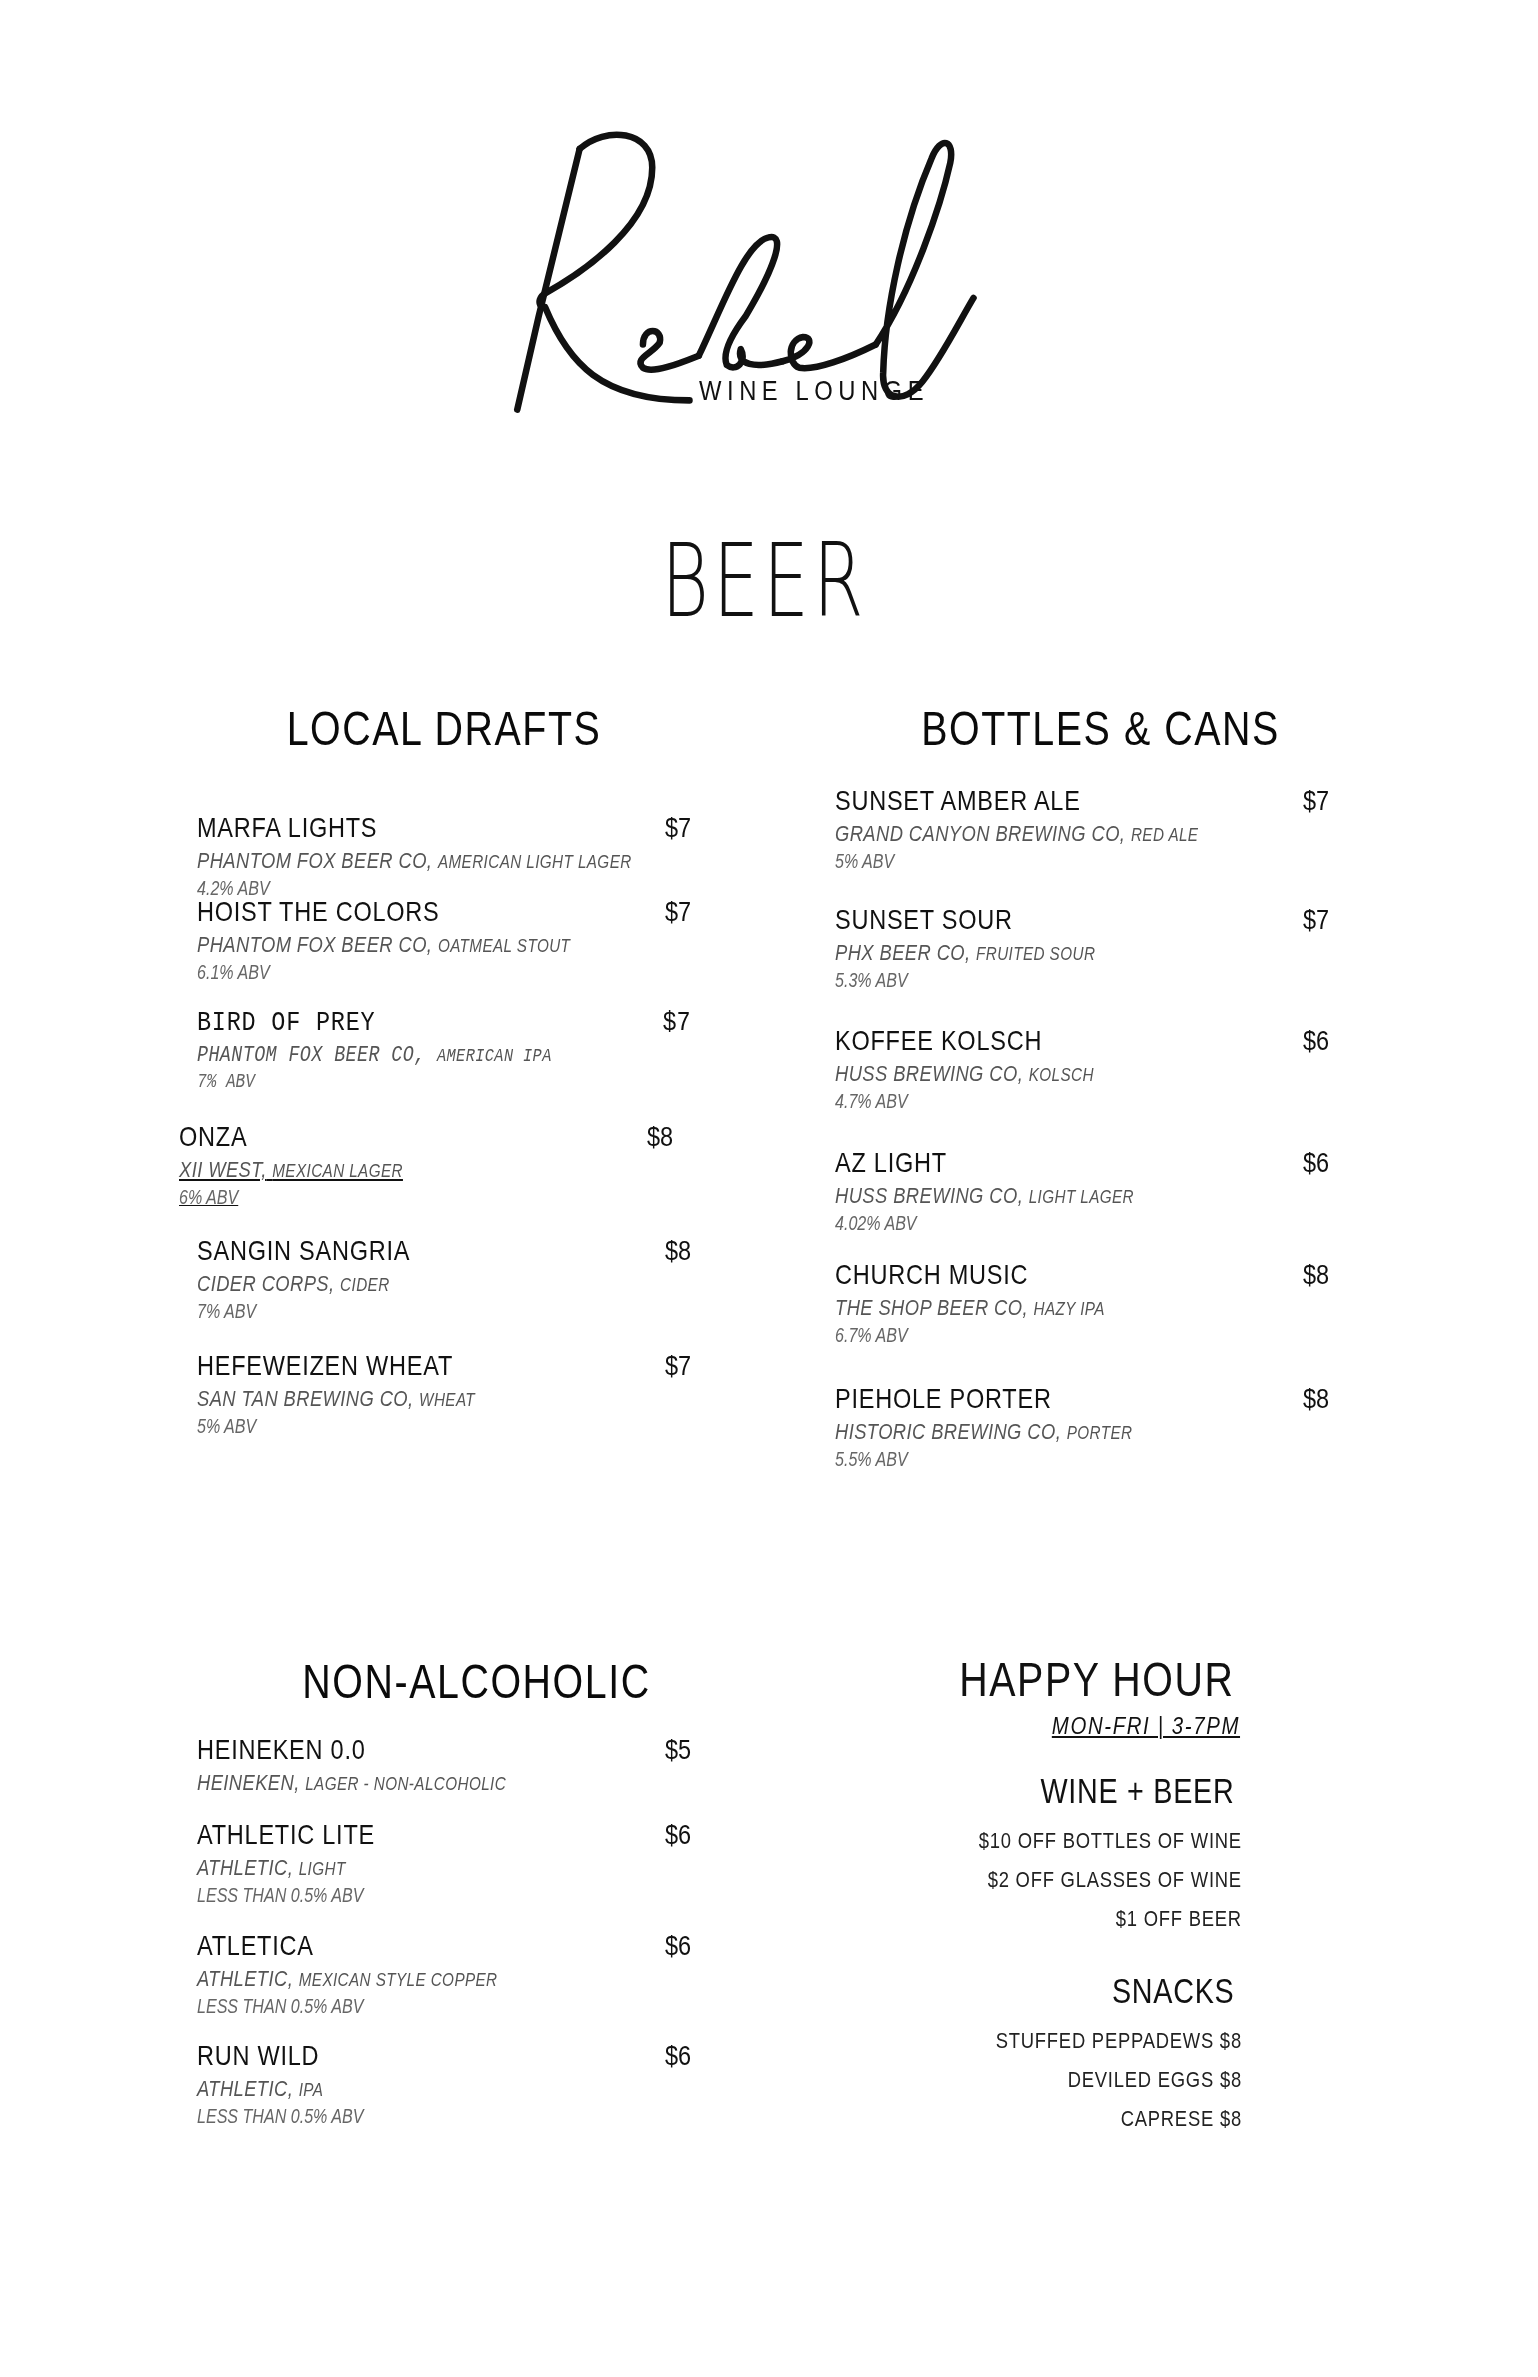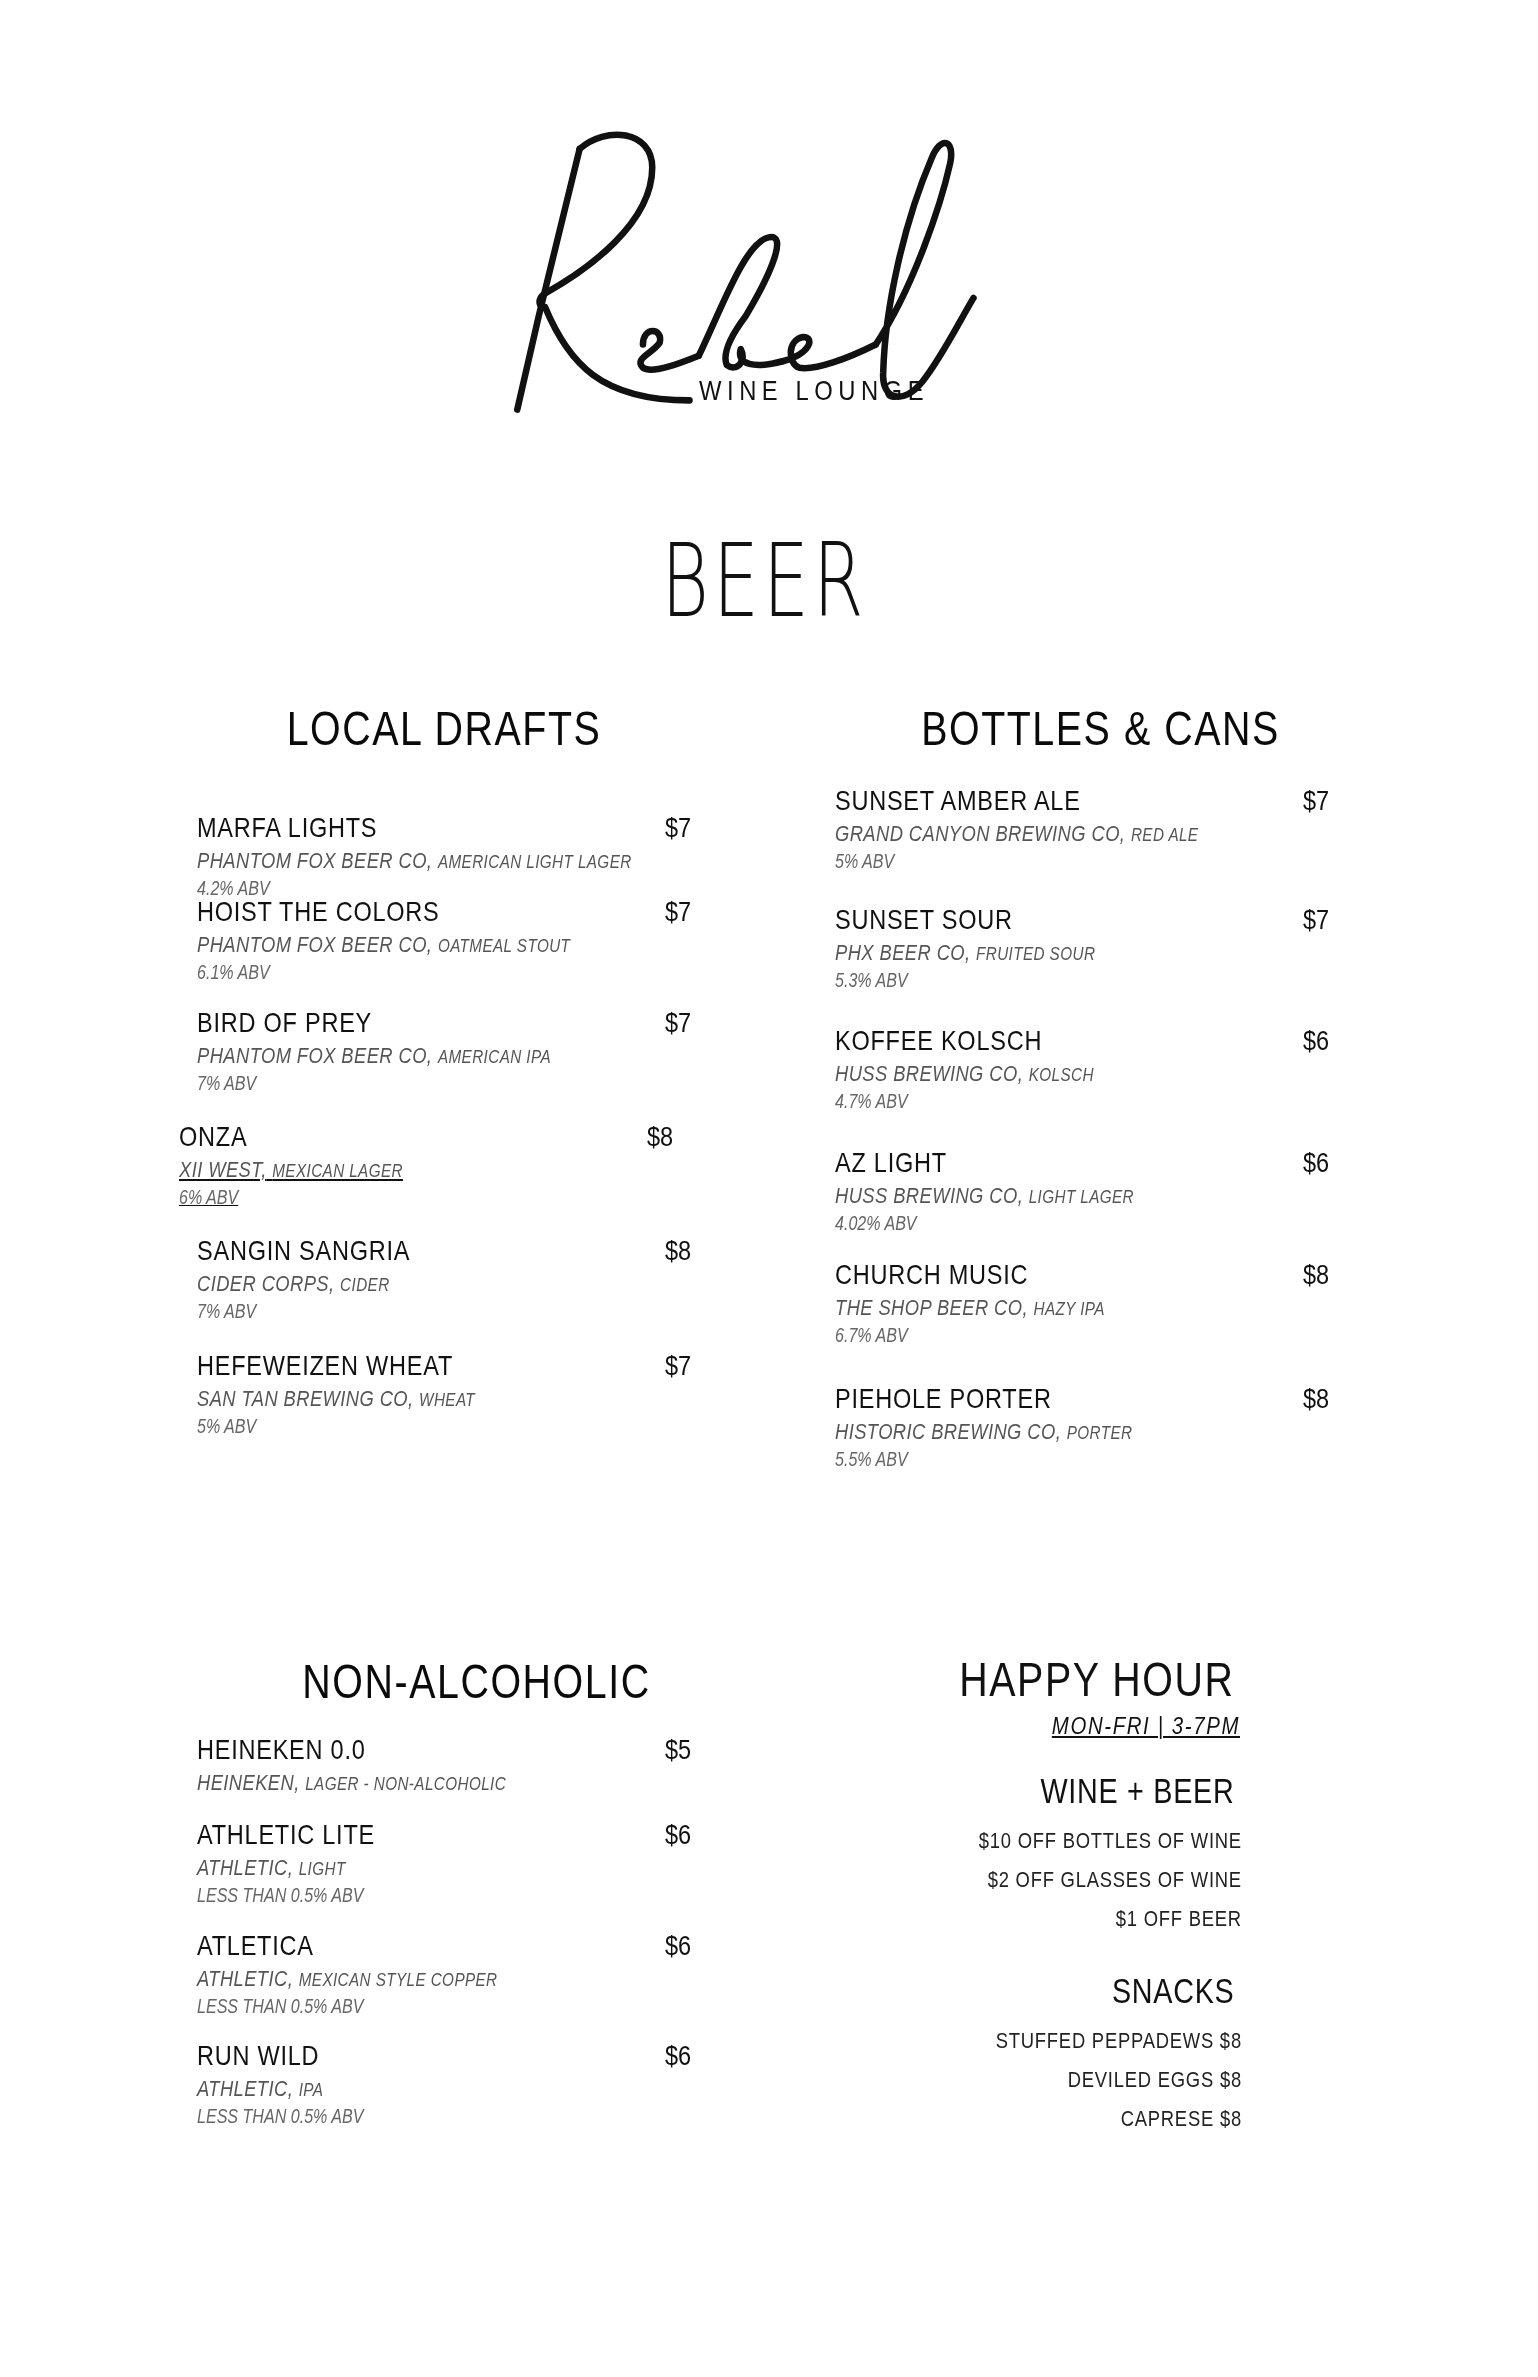--- a/index.html
+++ b/index.html
@@ -65,21 +65,21 @@
   <div class="price">$7</div>
   <div class="brew"><span>PHANTOM FOX BEER CO,</span> <span class="style">AMERICAN LIGHT LAGER</span></div>
   <div class="abv">4.2% ABV</div>
 </div>
 <div class="item" style="left:197px; top:896px;">
   <div class="name">HOIST THE COLORS</div>
   <div class="price">$7</div>
   <div class="brew"><span>PHANTOM FOX BEER CO,</span> <span class="style">OATMEAL STOUT</span></div>
   <div class="abv">6.1% ABV</div>
 </div>
-<div class="item" style="left:197px; top:1007px;">
+<div class="item" style="left:197px; top:1007px;font-family:Liberation Mono, monospace;">
   <div class="name">BIRD OF PREY</div>
   <div class="price">$7</div>
   <div class="brew"><span>PHANTOM FOX BEER CO,</span> <span class="style">AMERICAN IPA</span></div>
   <div class="abv">7% ABV</div>
 </div>
 <div class="item" style="left:179px; top:1121px;text-decoration:underline;">
   <div class="name">ONZA</div>
   <div class="price">$8</div>
   <div class="brew"><span>XII WEST,</span> <span class="style">MEXICAN LAGER</span></div>
   <div class="abv">6% ABV</div>

